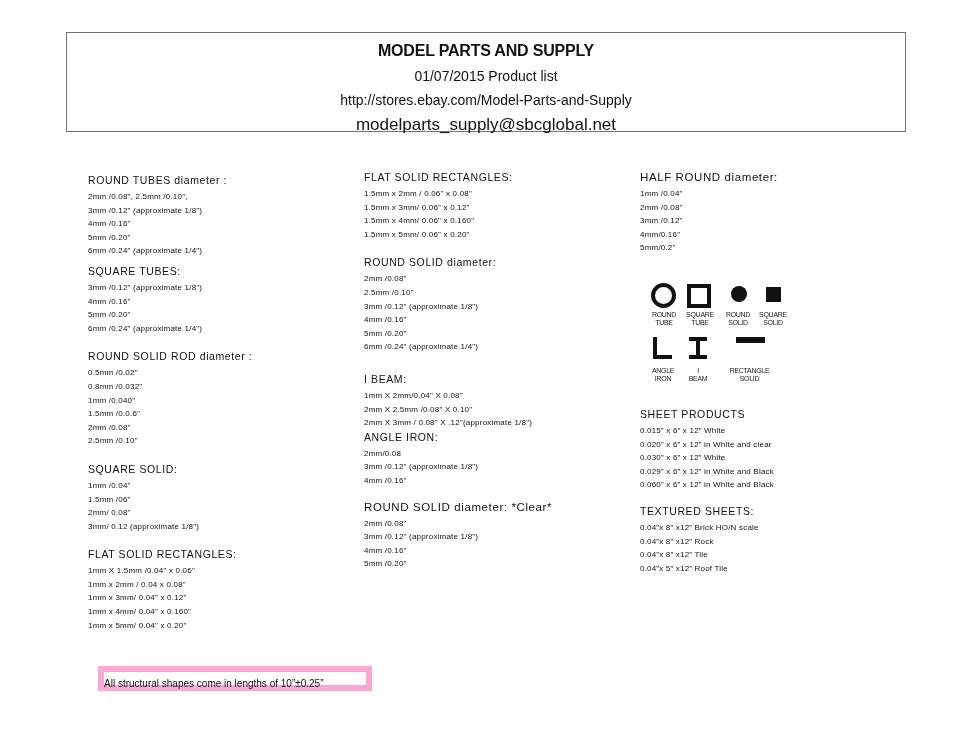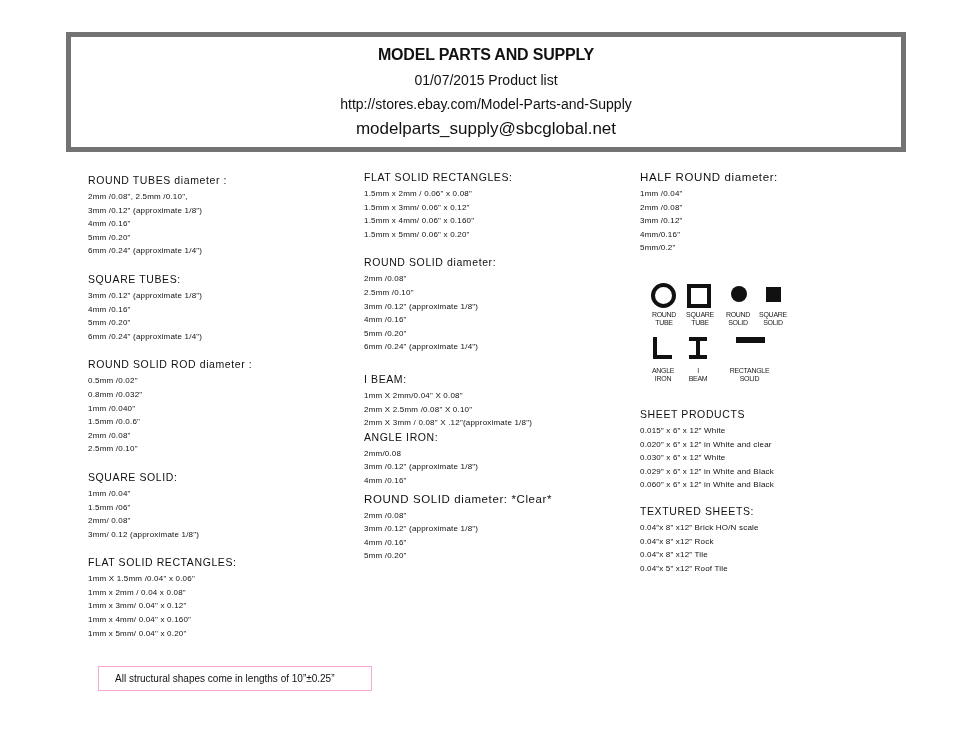--- a/index.html
+++ b/index.html
@@ -1,27 +1,27 @@
 <!DOCTYPE html>
 <html><head>
 <meta charset="utf-8">
 <style>
   html, body { margin:0; padding:0; background:#fff; }
   body { width:960px; height:742px; position:relative; overflow:hidden; font-family:"Liberation Sans", sans-serif; color:#111; }
-  .header-box { position:absolute; left:66px; top:32px; width:840px; height:120px; border:5px solid #737373; box-sizing:border-box; text-align:center; }
+  .header-box { position:absolute; left:66px; top:32px; width:840px; height:100px; border:1px solid #737373; box-sizing:border-box; text-align:center; }
   .h-title { position:absolute; left:0; right:0; top:9px; font-size:16px; font-weight:bold; letter-spacing:-0.2px; }
   .h-sub { position:absolute; left:0; right:0; top:35px; font-size:14px; }
   .h-url { position:absolute; left:0; right:0; top:59px; font-size:14px; }
   .h-email { position:absolute; left:0; right:0; top:82px; font-size:17px; }
   .col { position:absolute; }
   .section { margin:0; }
   .sec-title { font-size:10.5px; letter-spacing:0.6px; margin-bottom:3px; line-height:14px; }
   .sec-title.big { font-size:11.5px; }
   .item { font-size:8px; line-height:13.6px; letter-spacing:0.2px; white-space:nowrap; }
-  .note-box { position:absolute; left:98px; top:666px; width:274px; height:25px; border:1px solid #f9a8d4; box-sizing:border-box; font-size:10px; line-height:23px; padding-left:16px; white-space:nowrap; }
+  .note-box { position:absolute; left:98px; top:666px; width:274px; height:25px; border:6px solid #f9a8d4; box-sizing:border-box; font-size:10px; line-height:23px; padding-left:0; white-space:nowrap; }
   .legend { position:absolute; left:648px; top:282px; width:150px; height:110px; }
   .shape { position:absolute; background:#111; }
   .lbl { position:absolute; font-size:7px; line-height:7.5px; text-align:center; color:#222; letter-spacing:-0.3px; }
 </style>
 </head>
 <body>
 
 <div class="header-box">
   <div class="h-title">MODEL PARTS AND SUPPLY</div>
   <div class="h-sub">01/07/2015 Product list</div>
@@ -31,21 +31,21 @@
 
 <div class="col" style="left:88px; top:173px;">
   <div class="section">
     <div class="sec-title">ROUND TUBES diameter :</div>
     <div class="item">2mm /0.08", 2.5mm /0.10",</div>
     <div class="item">3mm /0.12" (approximate 1/8")</div>
     <div class="item">4mm /0.16"</div>
     <div class="item">5mm /0.20"</div>
     <div class="item">6mm /0.24" (approximate 1/4")</div>
   </div>
-  <div class="section" style="margin-top:14px;">
+  <div class="section" style="margin-top:6px;">
     <div class="sec-title">SQUARE TUBES:</div>
     <div class="item">3mm /0.12" (approximate 1/8")</div>
     <div class="item">4mm /0.16"</div>
     <div class="item">5mm /0.20"</div>
     <div class="item">6mm /0.24" (approximate 1/4")</div>
   </div>
   <div class="section" style="margin-top:14px;">
     <div class="sec-title">ROUND SOLID ROD diameter :</div>
     <div class="item">0.5mm /0.02"</div>
     <div class="item">0.8mm /0.032"</div>
@@ -93,21 +93,21 @@
     <div class="item">1mm X 2mm/0.04" X 0.08"</div>
     <div class="item">2mm X 2.5mm  /0.08" X 0.10"</div>
     <div class="item">2mm X 3mm / 0.08" X .12"(approximate 1/8")</div>
   </div>
   <div class="section" style="">
     <div class="sec-title">ANGLE IRON:</div>
     <div class="item">2mm/0.08</div>
     <div class="item">3mm /0.12" (approximate 1/8")</div>
     <div class="item">4mm /0.16"</div>
   </div>
-  <div class="section" style="margin-top:4px;">
+  <div class="section" style="margin-top:12px;">
     <div class="sec-title big">ROUND SOLID diameter: *Clear*</div>
     <div class="item">2mm /0.08"</div>
     <div class="item">3mm /0.12" (approximate 1/8")</div>
     <div class="item">4mm /0.16"</div>
     <div class="item">5mm /0.20"</div>
   </div>
 </div>
 
 <div class="col" style="left:640px; top:170px;">
   <div class="section">

